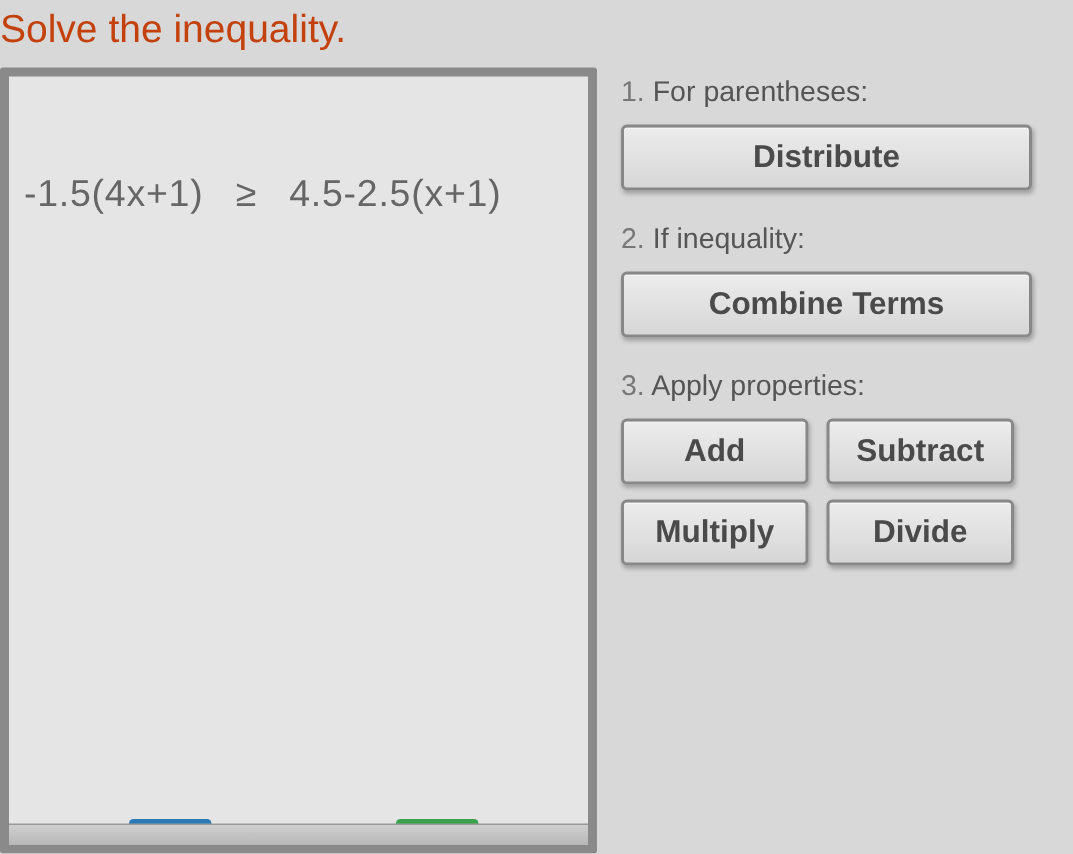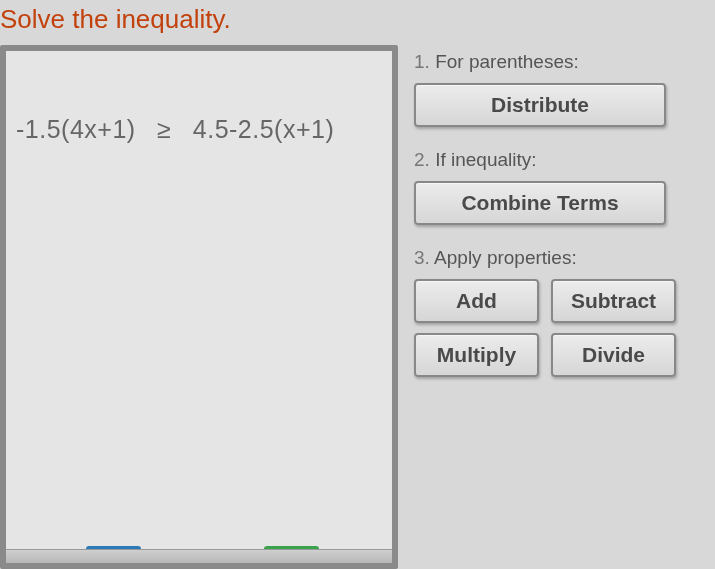--- a/index.html
+++ b/index.html
@@ -70,21 +70,21 @@
       border-radius: 4px;
       font-size: 21px;
       font-weight: bold;
       color: #4a4a4a;
       text-align: center;
       padding: 8px 0;
       cursor: pointer;
       box-shadow: inset 0 1px 0 rgba(255,255,255,0.5), 1px 2px 3px rgba(0,0,0,0.25);
     }
     .btn-full {
-      width: 252px;
+      width: 274px;
       display: block;
     }
     .btn-row {
       display: flex;
       gap: 12px;
       margin-bottom: 10px;
     }
     .btn-half {
       width: 125px;
     }

